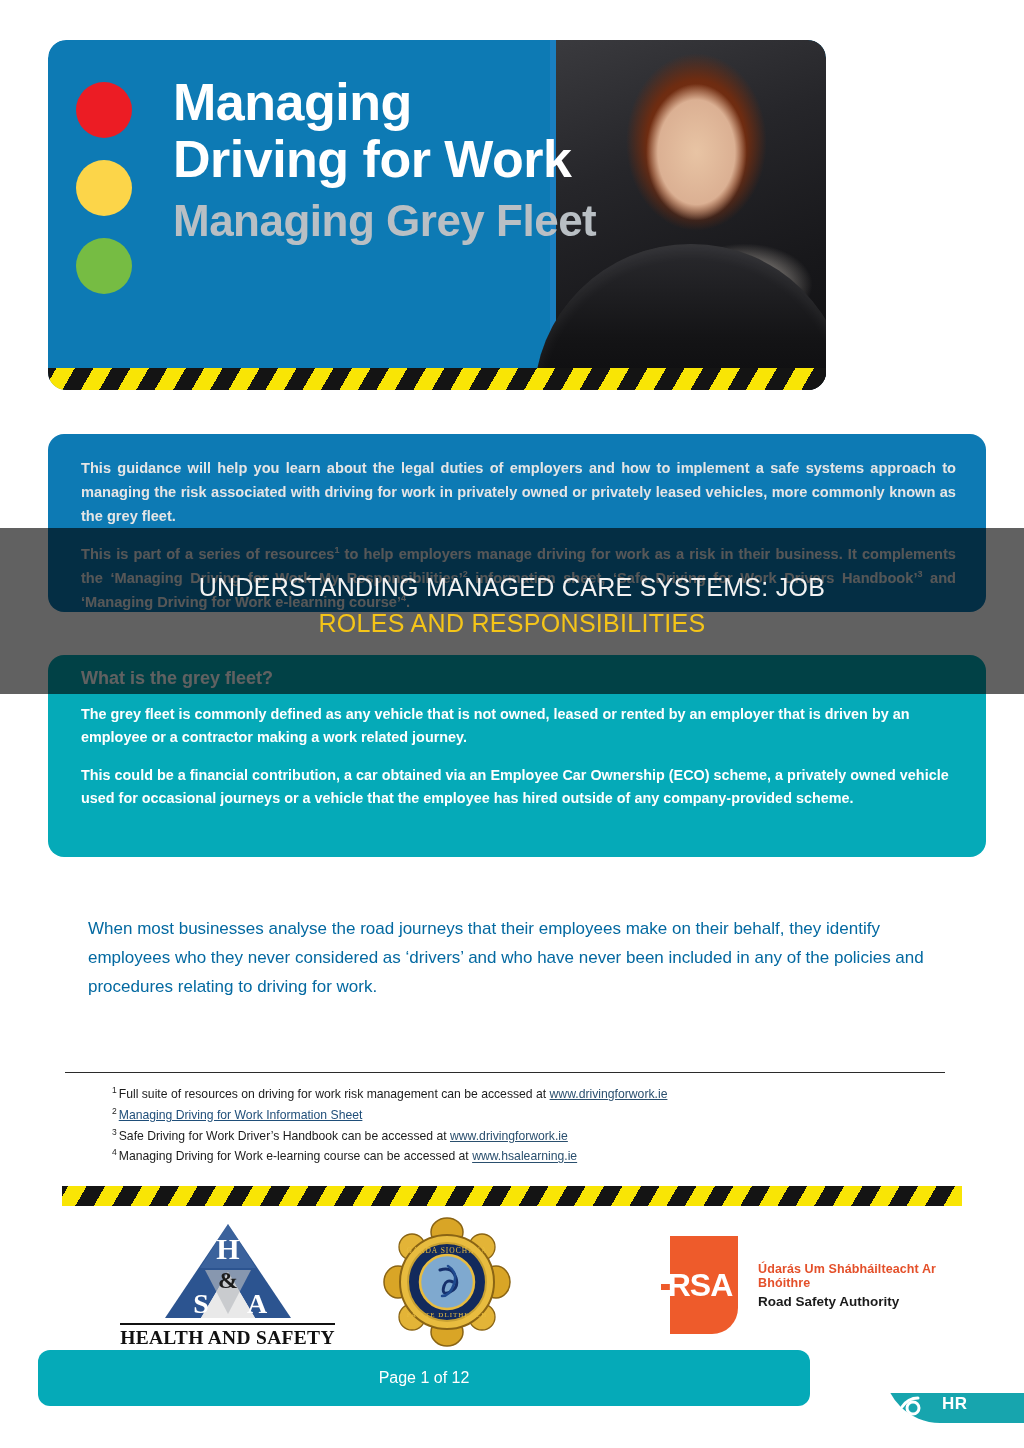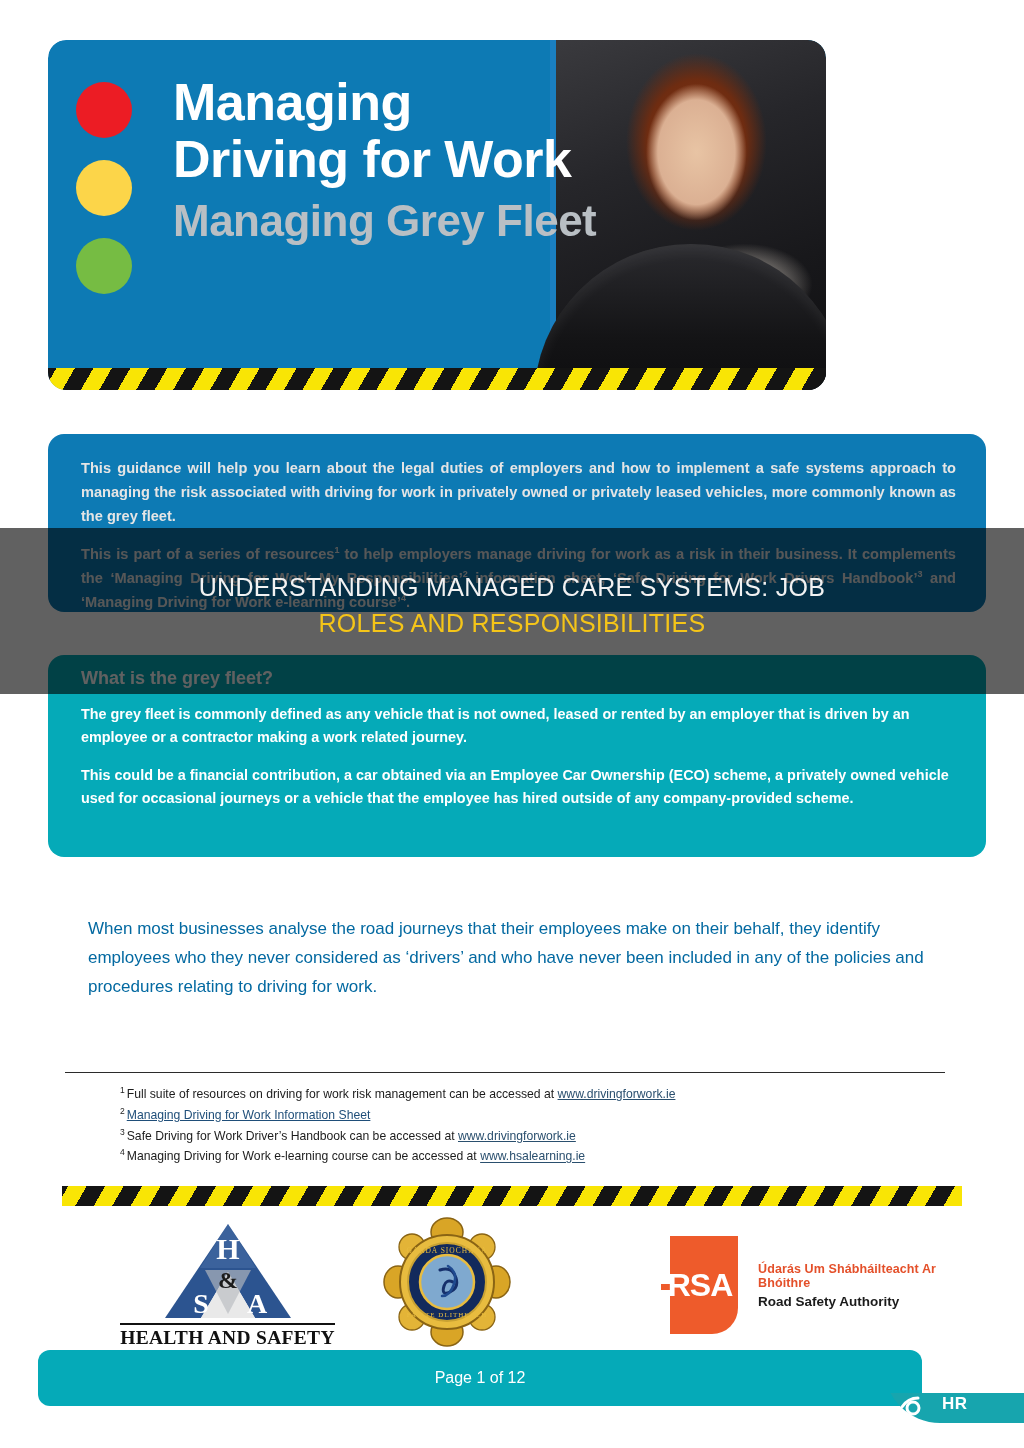--- a/index.html
+++ b/index.html
@@ -119,21 +119,21 @@
     position: absolute; left: 88px; top: 888px; width: 838px;
     color: #0369a1; font-size: 17px; line-height: 1.72; margin-top: 26px;
   }
 
   
   .fn-rule {
     position: absolute; left: 65px; top: 1072px; width: 880px;
     border-top: 1px solid #2b2b2b;
   }
   .footnotes {
-    position: absolute; left: 120px; top: 1084px; width: 850px;
+    position: absolute; left: 112px; top: 1084px; width: 850px;
     font-size: 12.2px; color: #1c1c1c; line-height: 1.62;
   }
   .footnotes .fn { white-space: nowrap; }
   .footnotes sup { font-size: 8.5px; margin-right: 2px; }
   .footnotes a, .footnotes .lnk {
     color: #2a4f6e; text-decoration: underline; cursor: pointer;
   }
   .footnotes .lnk2 { color: #1f4e79; text-decoration: underline; cursor: pointer; }
 
   
@@ -172,21 +172,21 @@
   }
   .rsa-mark .rsa-dash {
     position: absolute; left: -9px; top: 48px; width: 18px; height: 6px; background: #ee5b2b;
   }
   .rsa-words { margin-left: 20px; }
   .rsa-ga { color: #e4502a; font-size: 12.5px; font-weight: bold; letter-spacing: 0.1px; }
   .rsa-en { color: #1b1b1b; font-size: 13.5px; font-weight: bold; margin-top: 4px; }
 
   
   .page-footer {
-    position: absolute; left: 38px; top: 1350px; width: 884px; height: 56px;
+    position: absolute; left: 38px; top: 1350px; width: 772px; height: 56px;
     background: #05aab8; border-radius: 12px;
     display: flex; align-items: center; justify-content: center;
   }
   .page-footer span { color: #ffffff; font-size: 16px; }
 
   
   .hr-mark {
     position: absolute; right: 0px; top: 1393px; width: 140px; height: 38px;
     overflow: hidden;
   }

